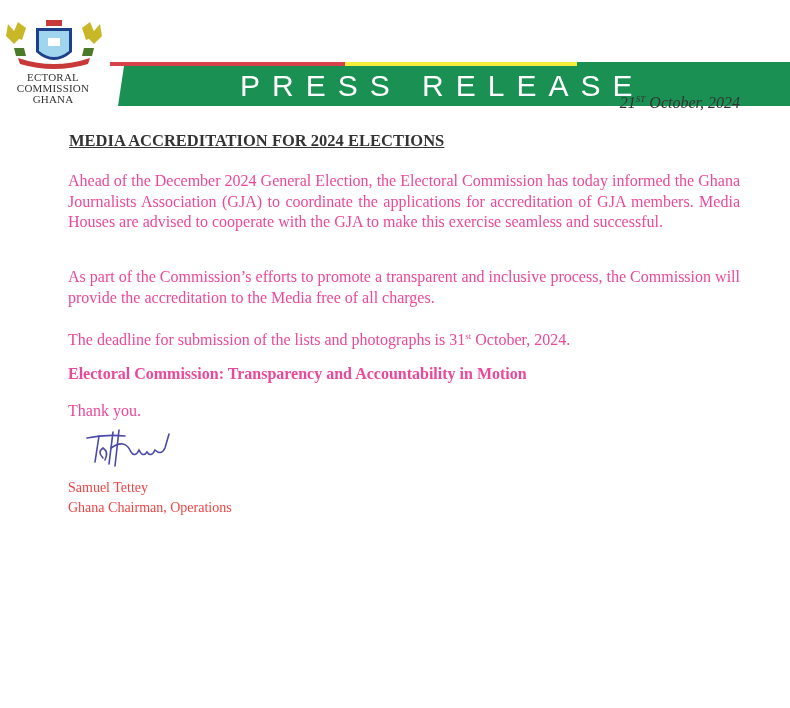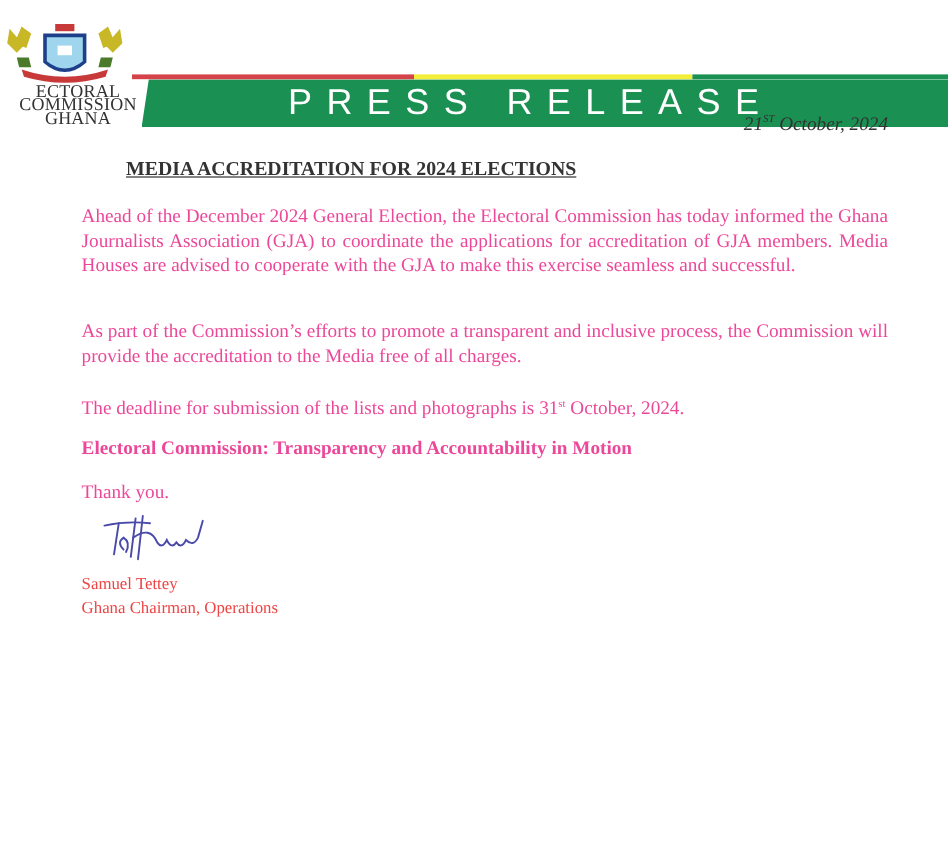--- a/index.html
+++ b/index.html
@@ -2,34 +2,34 @@
 <html><head>
 <meta charset="utf-8">
 <style>
   html, body { margin:0; padding:0; }
   body {
     width:790px; height:708px; background:#ffffff; position:relative; overflow:hidden;
     font-family:"Liberation Serif", "DejaVu Serif", serif; color:#333;
   }
   .logo { position:absolute; left:4px; top:18px; width:100px; height:54px; }
   .logo-caption { position:absolute; left:0; top:72px; width:106px; text-align:center;
-    font-size:15px; line-height:11px; color:#333; letter-spacing:0.2px;padding-left:12px; }
+    font-size:11px; line-height:11px; color:#333; letter-spacing:0.2px; }
   .banner { position:absolute; left:110px; top:20px; width:680px; height:42px;margin-top:46px; }
   .banner-green { position:absolute; left:8px; top:0; right:0; height:40px; background:#1a9153;
     clip-path: polygon(6px 0, 100% 0, 100% 100%, 0 100%); }
   .banner-title { position:absolute; left:130px; top:2px; font-family:"Liberation Sans", sans-serif;
     font-size:30px; color:#fff; letter-spacing:12px; line-height:36px; font-weight:normal; }
   .stripe { position:absolute; top:62px; height:4px; }
   .s-red { left:110px; width:235px; background:#d4434a; }
   .s-yellow { left:345px; width:232px; background:#f4ee3a; }
   .s-green { left:577px; width:213px; background:#1a9153; }
   .date { position:absolute; right:50px; top:94px; font-size:16px; color:#333;font-style:italic; }
   .date sup { font-size:9px; }
   .heading { position:absolute; left:69px; top:131px; font-size:16.5px; font-weight:bold;
-    text-decoration:underline; color:#333;margin-left:36px; }
+    text-decoration:underline; color:#333; }
   .para { position:absolute; left:68px; width:672px; font-size:16px; line-height:20.5px;
     text-align:justify; color:#ec4899; }
   .p1 { top:171px; }
   .p2 { top:267px; }
   .p3 { top:326px; }
   .p4 { top:364px; font-weight:bold; }
   .p5 { top:401px; }
   .sig { position:absolute; left:85px; top:428px; width:90px; height:40px; }
   .name { position:absolute; left:68px; top:478px; font-size:14px; line-height:20px; color:#ef4444; }
 </style>

